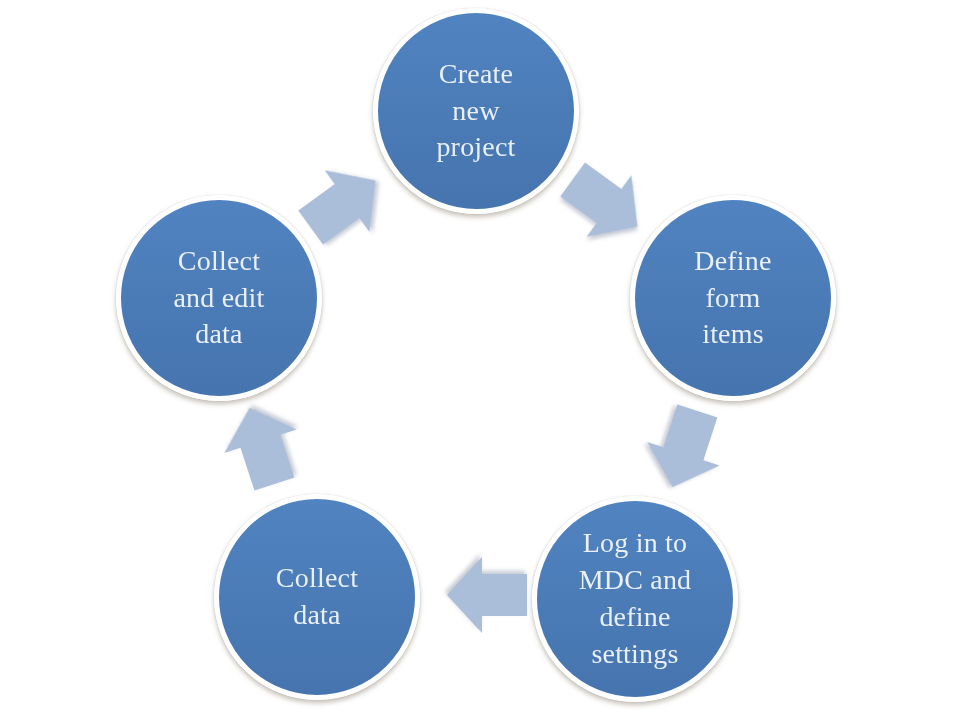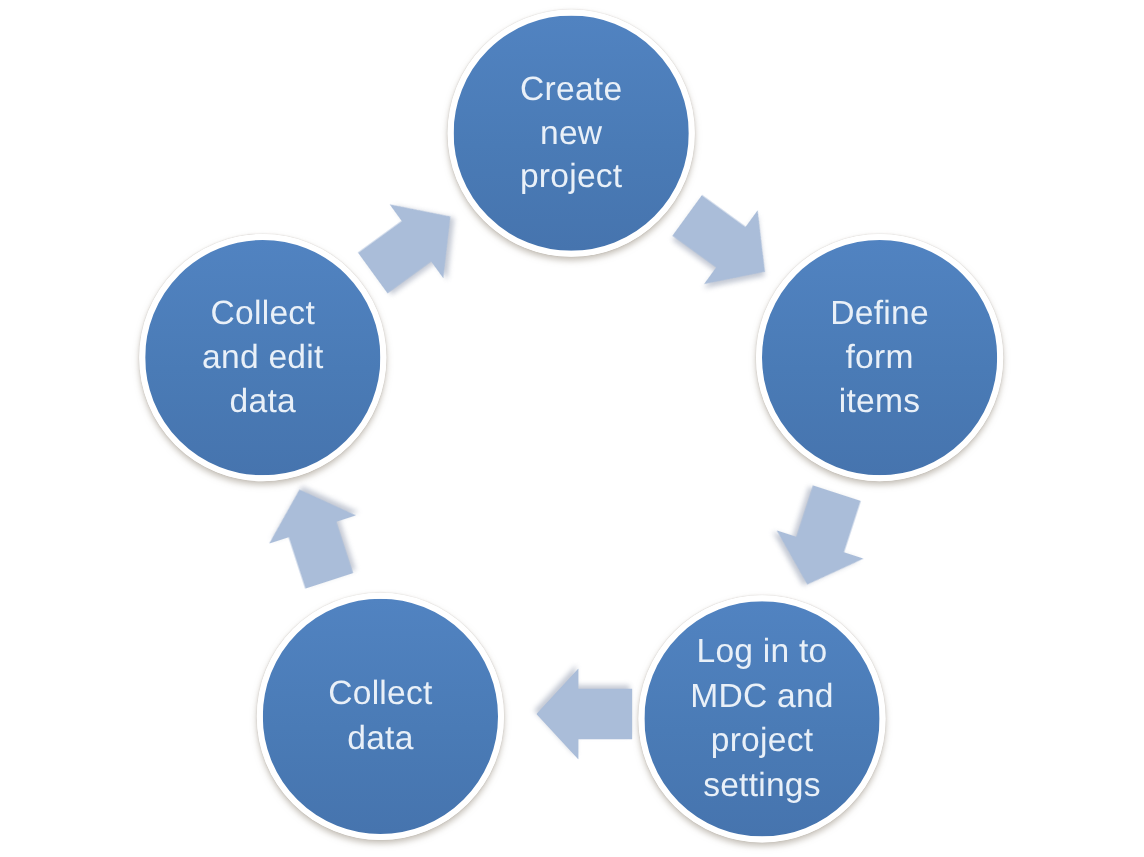--- a/index.html
+++ b/index.html
@@ -4,20 +4,21 @@
 <style>
   html,body { margin:0; padding:0; }
   body { font-family: "Liberation Sans", sans-serif; background:#ffffff; }
 
   .stage {
     position: relative;
     width: 953px;
     height: 714px;
     background: #ffffff;
     overflow: hidden;
+    font-family: Liberation Serif, serif;
   }
 
   
   .node {
     position: absolute;
     width: 196px;
     height: 196px;
     border-radius: 50%;
     background: linear-gradient(180deg, #5183c1 0%, #4a7bb6 55%, #4674ae 100%);
     border: 5px solid #ffffff;
@@ -68,21 +69,21 @@
 
   <div class="node node-define">
     <div class="node-label">Define
 form
 items</div>
   </div>
 
   <div class="node node-login">
     <div class="node-label">Log in to
 MDC and
-project
+define
 settings</div>
   </div>
 
   <div class="node node-collect">
     <div class="node-label">Collect
 data</div>
   </div>
 
   <div class="node node-review">
     <div class="node-label">Collect

